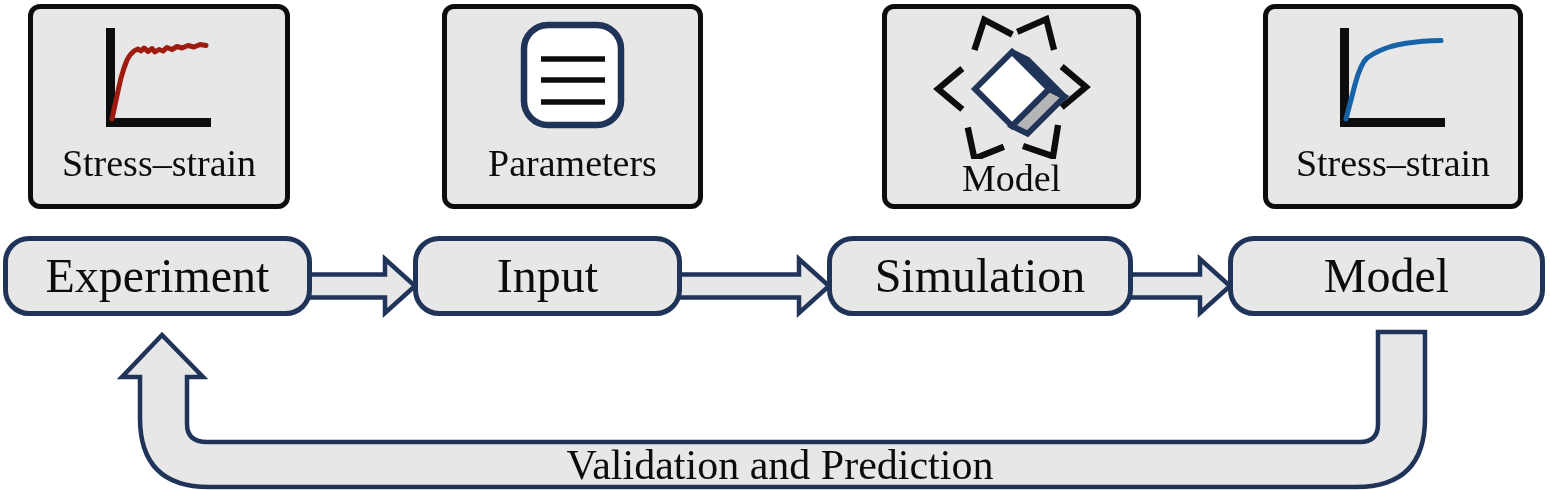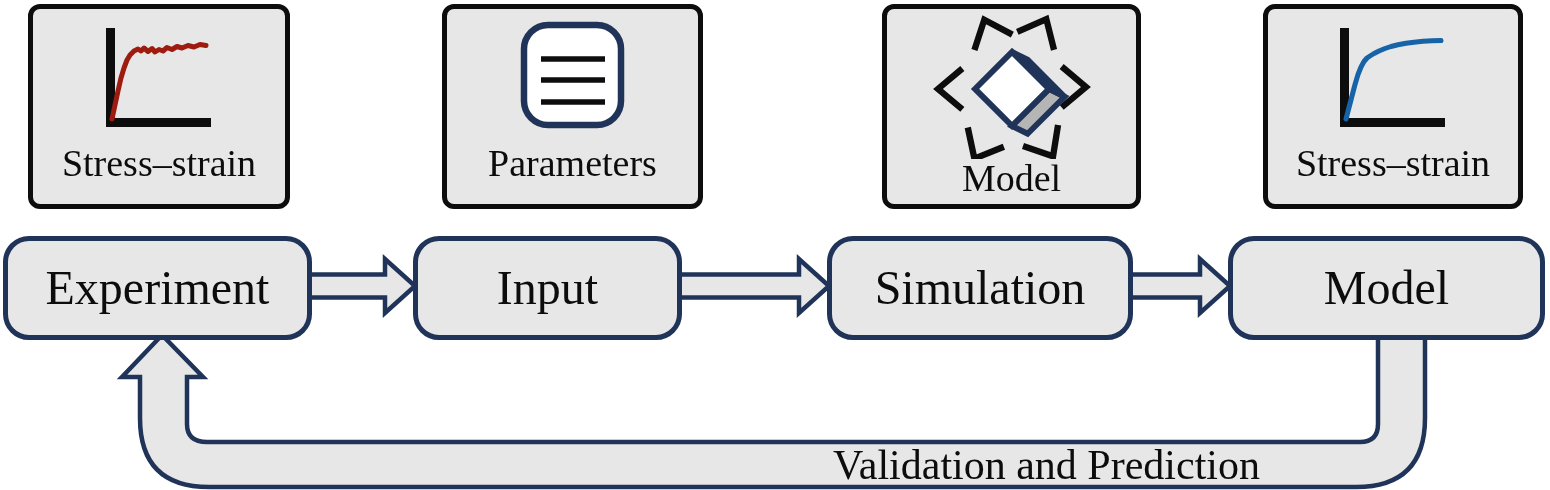--- a/index.html
+++ b/index.html
@@ -23,33 +23,33 @@
     z-index:1;
   }
   .card-icon{flex:1;display:flex;align-items:center;justify-content:center;width:100%;padding-top:4px;}
   .card-label{
     font-size:38px;line-height:1;color:#0c0c0c;
     padding-bottom:22px;white-space:nowrap;
   }
 
   
   .flow-box{
-    position:absolute;top:236px;height:104px;
+    position:absolute;top:236px;height:80px;
     box-sizing:border-box;
     background:var(--card-fill);
     border:5px solid var(--outline-navy);
     border-radius:26px;
     display:flex;align-items:center;justify-content:center;
     z-index:1;
   }
   .flow-label{font-size:48px;line-height:1;color:#0c0c0c;white-space:nowrap;}
 
   .feedback-label{
     position:absolute;left:300px;top:444px;width:960px;height:42px;
-    line-height:42px;text-align:right;
+    line-height:42px;text-align:center;
     font-size:42px;color:#0c0c0c;z-index:2;white-space:nowrap;
   }
 </style>
 </head>
 <body>
 
 <div class="canvas">
 
   <svg class="connectors" width="1550" height="490" viewBox="0 0 1550 490">
 

